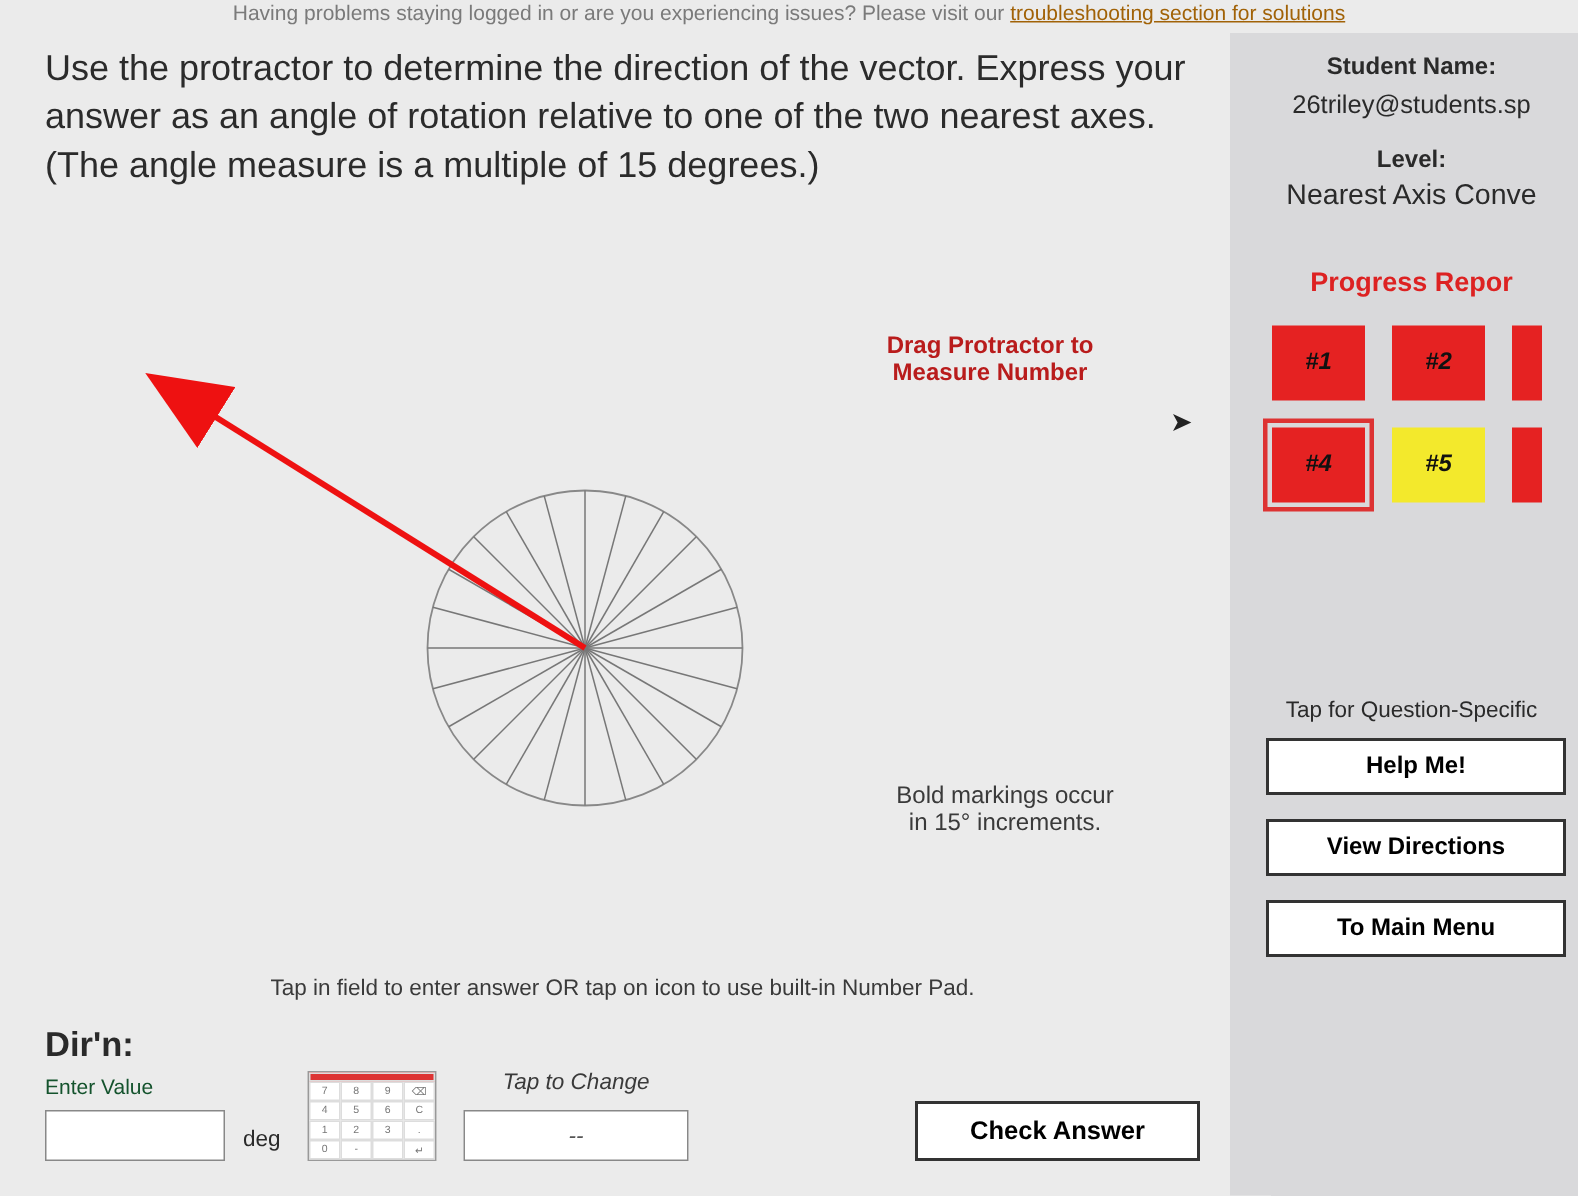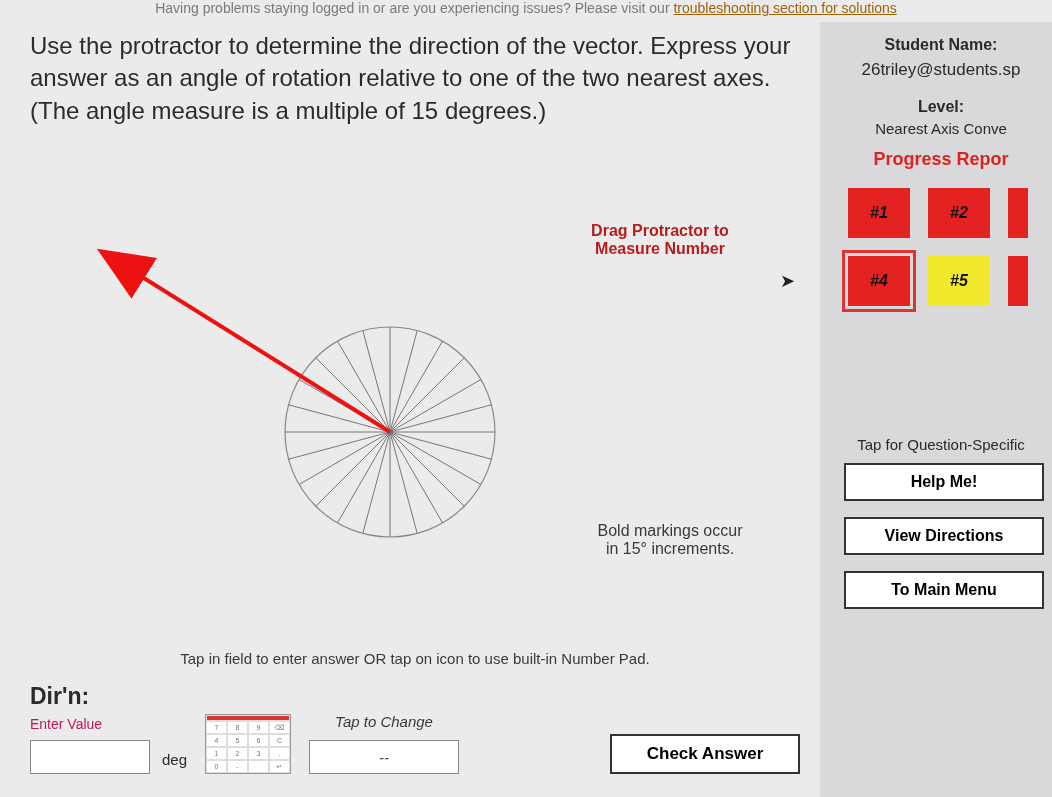--- a/index.html
+++ b/index.html
@@ -75,21 +75,21 @@
     color: #3a3a3a;
     margin-bottom: 16px;
   }
   .input-row {
     display: flex;
     align-items: flex-end;
     gap: 18px;
   }
   .col { display:flex; flex-direction:column; align-items:flex-start; }
   .dirn-label { font-weight: bold; font-size: 23px; margin-bottom: 6px; }
-  .enter-val { font-size: 14px; color:#be185d; margin-bottom: 8px; }
+  .enter-val { font-size: 14px; color:#14532d; margin-bottom: 8px; }
   .value-box {
     width: 120px; height: 34px;
     border: 1px solid #888; background: #fff;
     display:inline-block;
   }
   .deg-label { font-size: 15px; align-self:flex-end; margin-bottom:6px; margin-left:-6px;}
   .numpad {
     width: 86px; height: 60px;
     border: 1px solid #999;
     background:#fff;
@@ -116,21 +116,21 @@
     background: #d9d9db;
     padding: 14px 0 14px 10px;
     position: relative;
     font-size: 16px;
     color:#2a2a2a;
   }
   .sb-line { text-align:center; margin-bottom:6px; }
   .sb-bold { font-weight:bold; }
   .sb-email { font-size:17px; margin-bottom:18px; }
   .sb-level-lbl { font-weight:bold; margin-bottom:4px;}
-  .sb-level { font-size:15px; margin-bottom:12px;}
+  .sb-level { font-size:19px; margin-bottom:36px;}
   .sb-progress { color:#d22; font-weight:bold; font-size:18px; text-align:center; margin-bottom:18px;}
   .tiles { display:grid; grid-template-columns: 62px 62px 26px; column-gap:18px; row-gap:18px; margin-left:18px;}
   .tile {
     width:62px;height:50px;display:flex;align-items:center;justify-content:center;
     font-weight:bold;font-style:italic;font-size:16px;color:#111;cursor:pointer;
   }
   .tile.red { background:#e52222; }
   .tile.yellow { background:#f3e92c; }
   .tile.selected { outline:3px solid #d33; outline-offset:3px; }
   .tile.partial { width:20px; }

